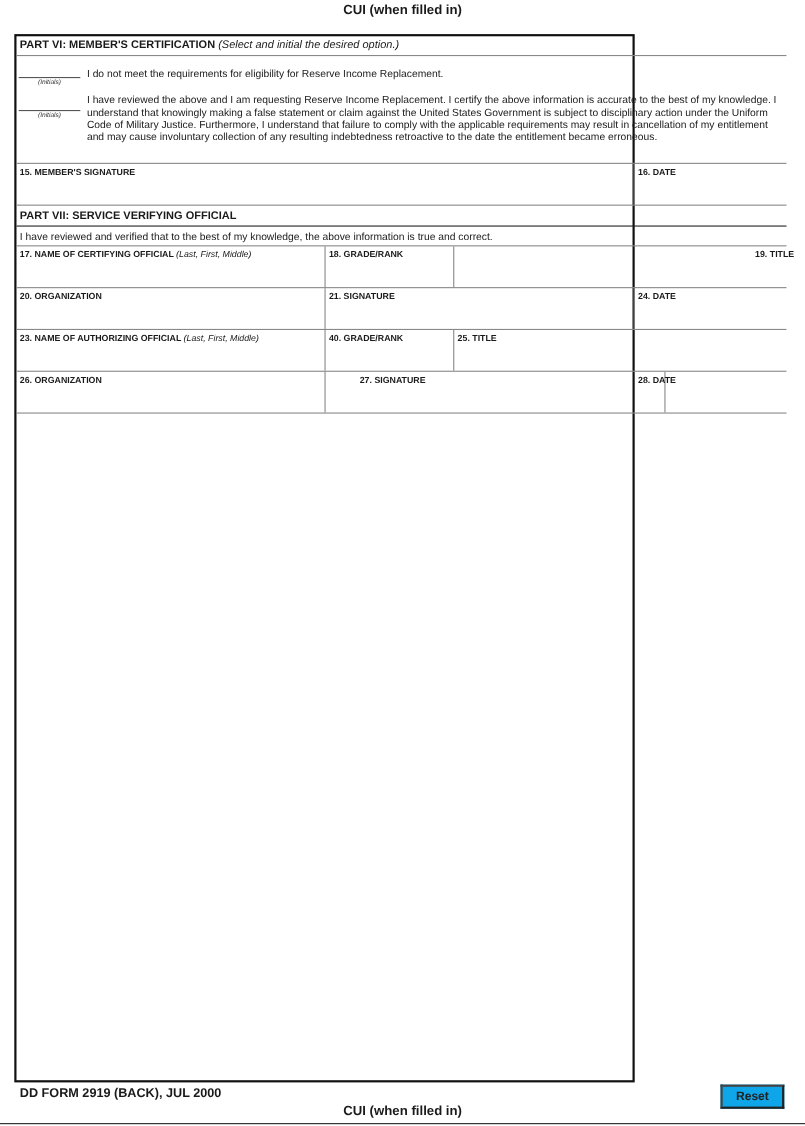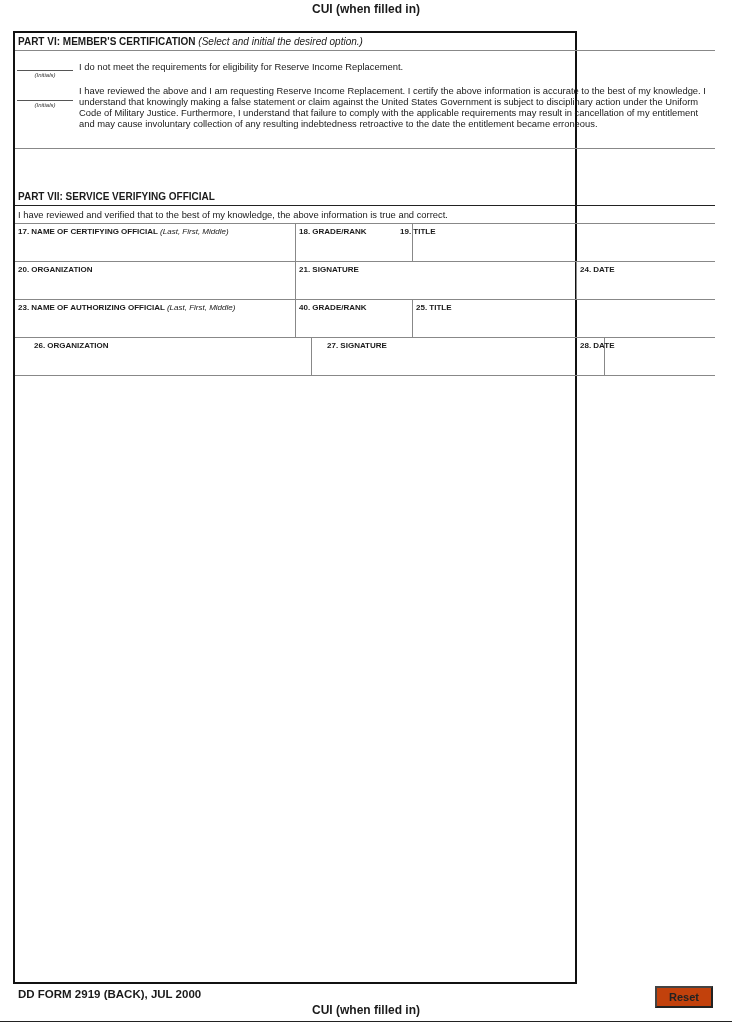--- a/index.html
+++ b/index.html
@@ -21,21 +21,21 @@
   .initials .lbl { font-size: 6px; font-style: italic; text-align: center; color: #333; margin-top: 1px; }
   .cert-text { position: absolute; left: 64px; font-size: 9.4px; line-height: 11px; width: 630px; }
 
   .cell { position: absolute; top: 0; height: 100%; border-right: 1px solid #888; font-size: 8px; font-weight: bold; padding: 3px 3px; }
   .cell:last-child { border-right: none; }
   .cell i { font-weight: normal; font-style: italic; }
 
   .plain { font-size: 9.4px; padding: 3px 3px; }
 
   .footer-form { position: absolute; left: 18px; top: 988px; font-weight: bold; font-size: 11.5px; }
-  .reset-btn { position: absolute; left: 655px; top: 986px; width: 58px; height: 22px; background: #c2410c; border: 2px solid #222;
+  .reset-btn { position: absolute; left: 655px; top: 986px; width: 58px; height: 22px; background: #0ea5e9; border: 2px solid #222;
     border-top-color: #444; border-left-color: #444; font-family: "Liberation Sans", sans-serif; font-weight: bold; font-size: 11px; color: #222; cursor: pointer; }
   .bottom-rule { position: absolute; left: 0; top: 1021px; width: 732px; border-bottom: 1px solid #222; }
 </style>
 </head>
 <body>
 
 <div class="cui-top">CUI (when filled in)</div>
 
 <div class="form">
 
@@ -56,40 +56,48 @@
     </div>
     <div class="cert-block" style="top:34px;">
       <div class="initials" style="top:6px;">
         <div class="line"></div>
         <div class="lbl">(Initials)</div>
       </div>
       <div class="cert-text" style="top:0;">I have reviewed the above and I am requesting Reserve Income Replacement. I certify the above information is accurate to the best of my knowledge. I understand that knowingly making a false statement or claim against the United States Government is subject to disciplinary action under the Uniform Code of Military Justice. Furthermore, I understand that failure to comply with the applicable requirements may result in cancellation of my entitlement and may cause involuntary collection of any resulting indebtedness retroactive to the date the entitlement became erroneous.</div>
     </div>
   </div>
 
+  <div class="row" style="top:116px; height:38px;">
+    <div class="cell" style="left:0; width:562px;">
+      <span>15. MEMBER'S SIGNATURE</span>
+    </div>
+    <div class="cell" style="left:562px; width:138px;">
+      <span>16. DATE</span>
+    </div>
+  </div>
 
   <div class="row" style="top:173px; height:18px;">
     <div class="plain">I have reviewed and verified that to the best of my knowledge, the above information is true and correct.</div>
   </div>
 
   <div class="row" style="top:154px; height:19px; border-bottom:1px solid #222;">
     <div class="section-head" style="padding-top:4px;">
       <span>PART VII: SERVICE VERIFYING OFFICIAL</span>
     </div>
   </div>
 
   <div class="row" style="top:191px; height:38px;">
     <div class="cell" style="left:0; width:281px;">
       <span>17. NAME OF CERTIFYING OFFICIAL</span>
       <i>(Last, First, Middle)</i>
     </div>
     <div class="cell" style="left:281px; width:117px;">
       <span>18. GRADE/RANK</span>
     </div>
-    <div class="cell" style="left:382px; width:302px;">
+    <div class="cell" style="left:408px; width:302px;text-align:right;">
       <span>19. TITLE</span>
     </div>
   </div>
 
   <div class="row" style="top:229px; height:38px;">
     <div class="cell" style="left:0; width:281px;">
       <span>20. ORGANIZATION</span>
     </div>
     <div class="cell" style="left:281px; width:281px;">
       <span>21. SIGNATURE</span>
@@ -106,21 +114,21 @@
     </div>
     <div class="cell" style="left:281px; width:117px;">
       <span>40. GRADE/RANK</span>
     </div>
     <div class="cell" style="left:398px; width:302px;">
       <span>25. TITLE</span>
     </div>
   </div>
 
   <div class="row" style="top:305px; height:38px;">
-    <div class="cell" style="left:16px; width:281px;">
+    <div class="cell" style="left:0; width:281px;">
       <span>26. ORGANIZATION</span>
     </div>
     <div class="cell" style="left:281px; width:281px;margin-left:28px;">
       <span>27. SIGNATURE</span>
     </div>
     <div class="cell" style="left:562px; width:138px;">
       <span>28. DATE</span>
     </div>
   </div>
 

